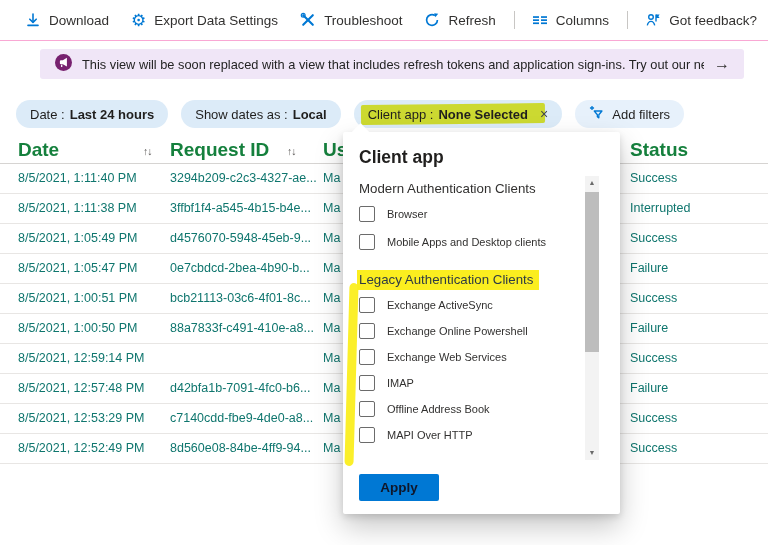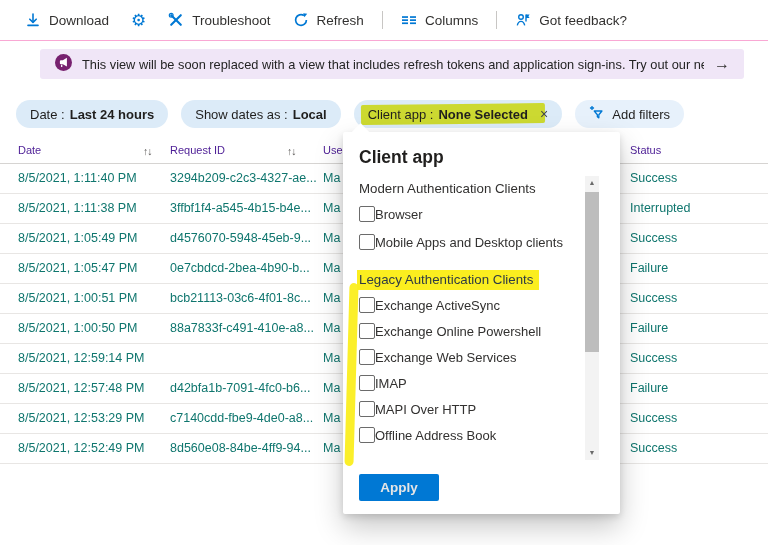--- a/index.html
+++ b/index.html
@@ -47,21 +47,21 @@
   .hl-pill {
     position:absolute; z-index:1; left:7px; right:18px; top:4px; bottom:4px;
     background:#c9d60e; opacity:.85; border-radius:2px; transform:rotate(-.6deg);
   }
   .pill.add { background:#e7f1fb; gap:8px; }
 
   
   .table { position:absolute; top:138px; left:0; right:0; }
   .thead { position:relative; height:26px; border-bottom:1px solid #d6d4d2; }
   .thead span {
-    position:absolute; top:0; line-height:24px; font-size:11px; font-weight:400; color:#4c1d95;
+    position:absolute; top:0; line-height:24px; font-size:19px; font-weight:700; color:#15803d;
   }
   .sort { font-weight:400 !important; color:#605e5c !important; font-size:10.5px !important; letter-spacing:-1px; cursor:pointer; }
   .trow { position:relative; height:30px; border-bottom:1px solid #e8e6e4; cursor:pointer; }
   .trow span { position:absolute; top:0; line-height:29px; font-size:12.5px; color:#0f766e; white-space:nowrap; }
   .c-date  { left:18px; }
   .c-req   { left:170px; }
   .c-user  { left:323px; }
   .c-status{ left:630px; }
   .s1 { left:143px; top:1px !important; }
   .s2 { left:287px; top:1px !important; }
@@ -74,21 +74,21 @@
   }
   .caret {
     position:absolute; left:11px; top:-6px; width:13px; height:13px;
     background:#fff; transform:rotate(45deg);
   }
   .popup-title { padding:15px 16px 0; font-size:17.5px; font-weight:600; color:#201f1e; }
   .plist { position:absolute; left:16px; top:44px; right:28px;text-align:center; }
   .sec-label { height:24px; display:flex; align-items:center; font-size:13.3px; color:#323130; }
   .sec-label.legacy { margin-top:12px; }
   .sec-label.legacy span { background:#fbee1f; padding:2px 6px 3px 2px; margin-left:-2px; color:#2e3b44; }
-  .chk-row { height:28px; display:flex; align-items:center; font-size:13px; color:#323130; cursor:pointer; }
+  .chk-row { height:28px; display:flex; align-items:center; gap:12px; font-size:11px; color:#323130; cursor:pointer; }
   .chk-row.legacy { height:26px; }
   .checkbox {
     width:16px; height:16px; flex:none; background:#fff;
     border:1px solid #6b6b6b; border-radius:2px;
   }
   .legacy-stripe {
     position:absolute; left:4px; top:151px; width:9px; height:183px;
     background:#fbee1f; border-radius:6px; transform:rotate(1.6deg); opacity:.95; z-index:3;
   }
   .sbar {
@@ -96,21 +96,21 @@
     background:#f3f3f3;
   }
   .sbar .arr {
     position:absolute; left:0; width:14px; height:14px; text-align:center;
     font-size:7px; line-height:14px; color:#6a6a6a; cursor:pointer;
   }
   .sbar .arr.up { top:0; } .sbar .arr.down { bottom:0; }
   .sbar .thumb { position:absolute; left:0; width:14px; top:16px; height:160px; background:#bdbdbd; cursor:pointer; }
   .apply-btn {
     position:absolute; left:16px; bottom:13px; width:80px; height:27px;
-    background:#0078d4; color:#e5e5e5; border:none; border-radius:2px;
+    background:#0078d4; color:#0f172a; border:none; border-radius:2px;
     font-family:"Liberation Sans", sans-serif; font-size:13.5px; font-weight:700; cursor:pointer;
   }
 </style>
 </head>
 <body>
 
 <div class="toolbar">
   <div class="cmd">
     <span>
       <svg width="16" height="16" viewBox="0 0 16 16">
@@ -118,20 +118,21 @@
             <path d="M8 2v8"></path>
             <path d="M4.8 7.2 8 10.4l3.2-3.2"></path>
             <path d="M3 13.4h10"></path>
           </g>
         </svg>
     </span>
     <span>Download</span>
   </div>
   <div class="cmd">
     <span class="gear-glyph">⚙</span>
+    <span>Export Data Settings</span>
   </div>
   <div class="cmd">
     <span>
       <svg width="16" height="16" viewBox="0 0 16 16">
           <g stroke="#0078d4" stroke-width="2.1" stroke-linecap="round">
             <path d="M3.2 3.2 12.8 12.8"></path>
             <path d="M12.8 3.2 3.2 12.8"></path>
           </g>
           <circle cx="3.2" cy="3.2" r="1.9" fill="none" stroke="#0078d4" stroke-width="1.2"></circle>
         </svg>
@@ -323,25 +324,25 @@
     <div class="chk-row legacy">
       <div class="checkbox"></div>
       <span>Exchange Web Services</span>
     </div>
     <div class="chk-row legacy">
       <div class="checkbox"></div>
       <span>IMAP</span>
     </div>
     <div class="chk-row legacy">
       <div class="checkbox"></div>
+      <span>Offline Address Book</span>
+    </div>
+    <div class="chk-row legacy">
+      <div class="checkbox"></div>
       <span>MAPI Over HTTP</span>
-    </div>
-    <div class="chk-row legacy">
-      <div class="checkbox"></div>
-      <span>Offline Address Book</span>
     </div>
   </div>
 
   <div class="sbar">
     <div class="arr up">▲</div>
     <div class="thumb"></div>
     <div class="arr down">▼</div>
   </div>
 
   <button class="apply-btn">Apply</button>

